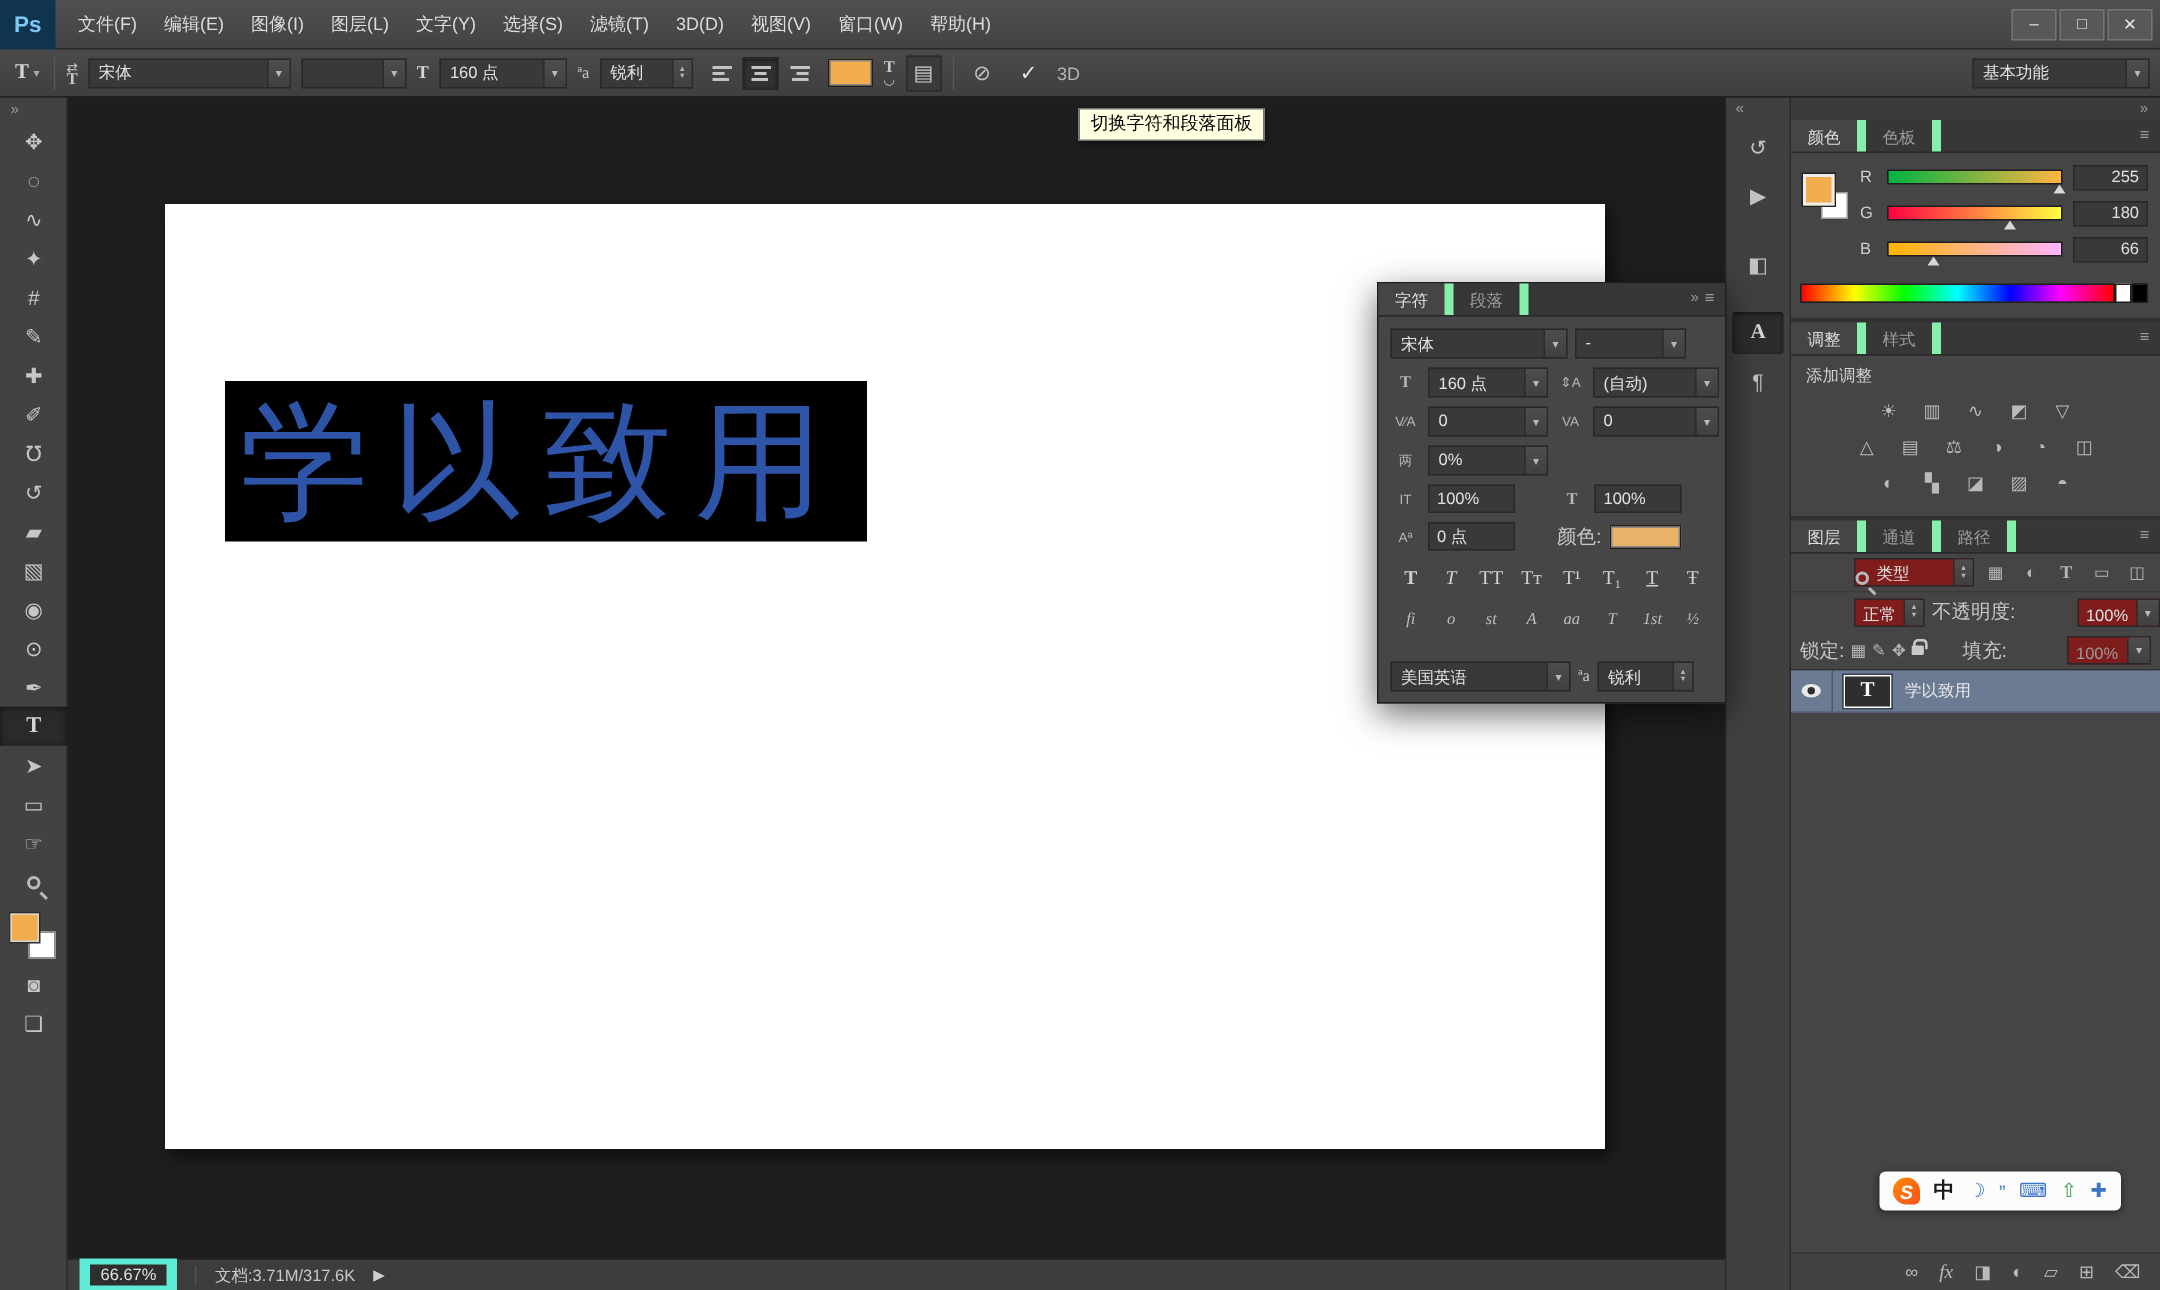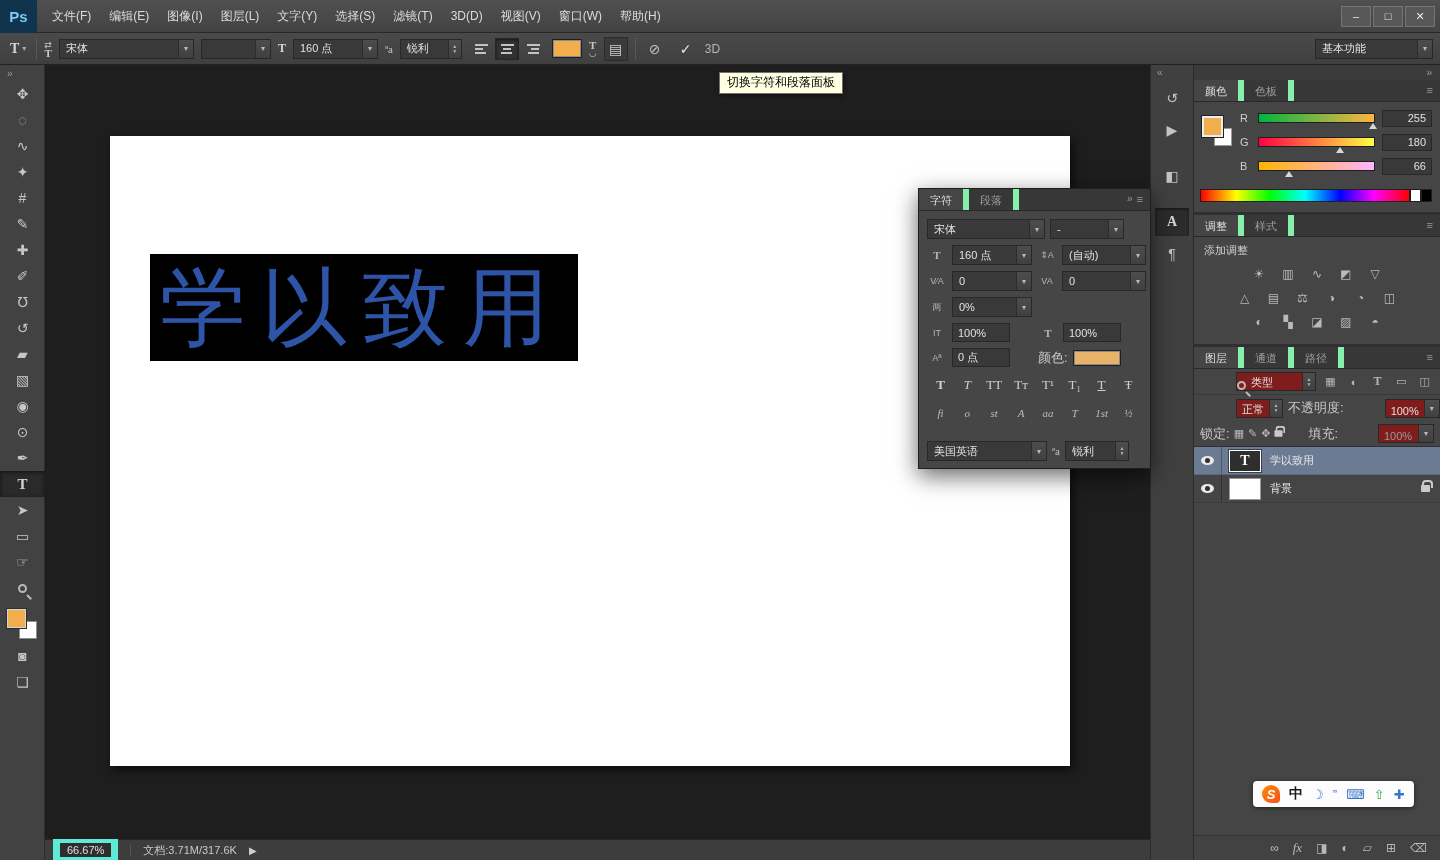--- a/index.html
+++ b/index.html
@@ -508,28 +508,20 @@
         </div>
       </div>
       <div class="layer-list">
         <div class="layer-row selected">
           <div class="eye-cell">
               <span class="eye"></span>
             </div>
           <div class="thumb thumb-text">T</div>
           <span class="layer-name">学以致用</span>
         </div>
-        <div class="layer-row">
-          <div class="eye-cell">
-              <span class="eye"></span>
-            </div>
-          <div class="thumb thumb-bg"></div>
-          <span class="layer-name">背景</span>
-          <span class="css-lock layer-lock"></span>
-        </div>
       </div>
       <div class="layers-bottom">
         <span class="lb-icon">∞</span>
         <span class="lb-icon lb-fx">fx</span>
         <span class="lb-icon">◨</span>
         <span class="lb-icon">◐</span>
         <span class="lb-icon">▱</span>
         <span class="lb-icon">⊞</span>
         <span class="lb-icon">⌫</span>
       </div>

